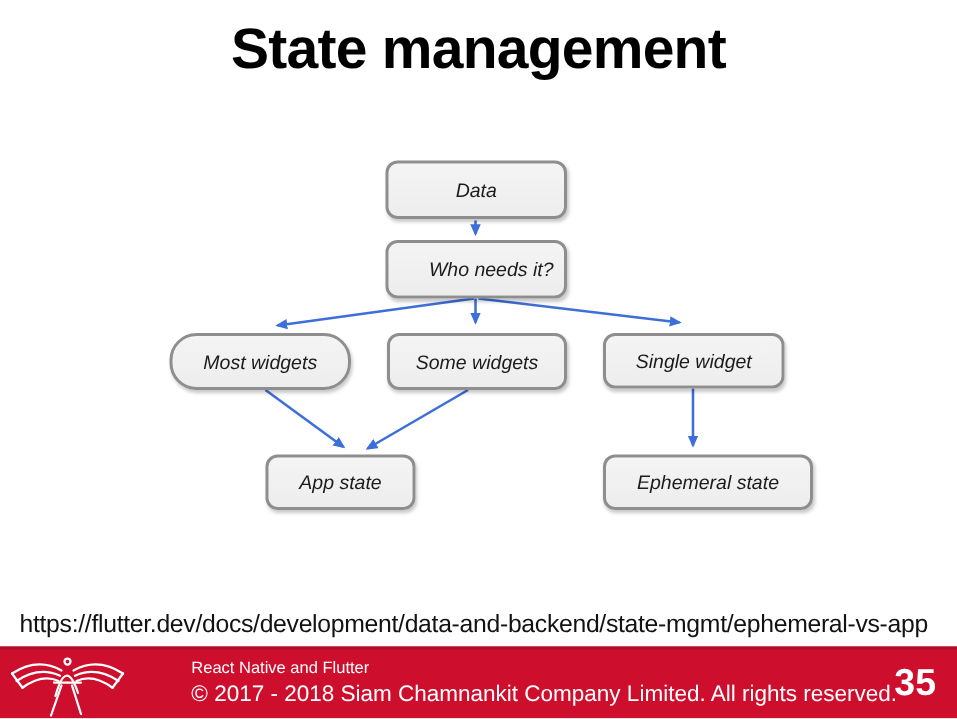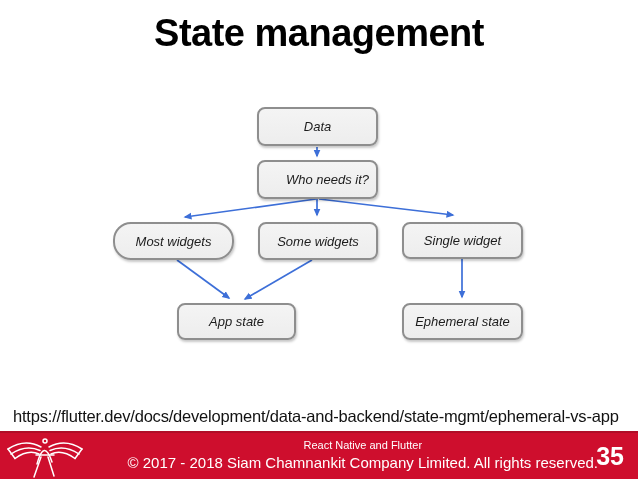--- a/index.html
+++ b/index.html
@@ -55,21 +55,21 @@
   .logo{
     position:absolute;
     left:4px;top:2px;
     width:82px;height:44px;
   }
   .logo path, .logo circle{stroke:#fff;fill:none;stroke-width:3;stroke-linecap:round;}
   .footer-text{
     position:absolute;
     right:40px;top:50%;
     transform:translateY(-50%);
-    text-align:center;
+    text-align:left;
     color:#fff;
     line-height:1.35;
   }
   .footer-text .line1{font-size:11px;}
   .footer-text .line2{font-size:15px;}
   .page-number{
     position:absolute;
     right:14px;top:50%;
     transform:translateY(-50%);
     color:#fff;
@@ -99,22 +99,22 @@
       <path class="arrow-line" d="M177,260 L229,298" marker-end="url(#arr)"></path>
       <path class="arrow-line" d="M312,260 L245,299" marker-end="url(#arr)"></path>
       <path class="arrow-line" d="M462,259 L462,297" marker-end="url(#arr)"></path>
     </svg>
 
     <div class="node" style="left:257px;top:107px;width:121px;height:39px;">Data</div>
     <div class="node" style="left:257px;top:160px;width:121px;height:39px;padding-left:20px;">Who needs it?</div>
     <div class="node" style="left:113px;top:222px;width:121px;height:38px;border-radius:18px;">Most widgets</div>
     <div class="node" style="left:402px;top:222px;width:121px;height:37px;">Single widget</div>
     <div class="node" style="left:258px;top:222px;width:120px;height:38px;">Some widgets</div>
-    <div class="node" style="left:177px;top:303px;width:119px;height:37px;">App state</div>
-    <div class="node" style="left:402px;top:303px;width:121px;height:37px;">Ephemeral state</div>
+    <div class="node" style="left:177px;top:303px;width:100px;height:37px;">App state</div>
+    <div class="node" style="left:402px;top:303px;width:140px;height:37px;">Ephemeral state</div>
   </div>
 
   <div class="source-url">https://flutter.dev/docs/development/data-and-backend/state-mgmt/ephemeral-vs-app</div>
 
   <div class="footer">
     <svg class="logo" viewBox="0 0 160 88">
 
       <path d="M6,28 Q40,6 72,24"></path>
       <path d="M12,38 Q42,18 70,31"></path>
       <path d="M20,47 Q46,28 68,38"></path>

